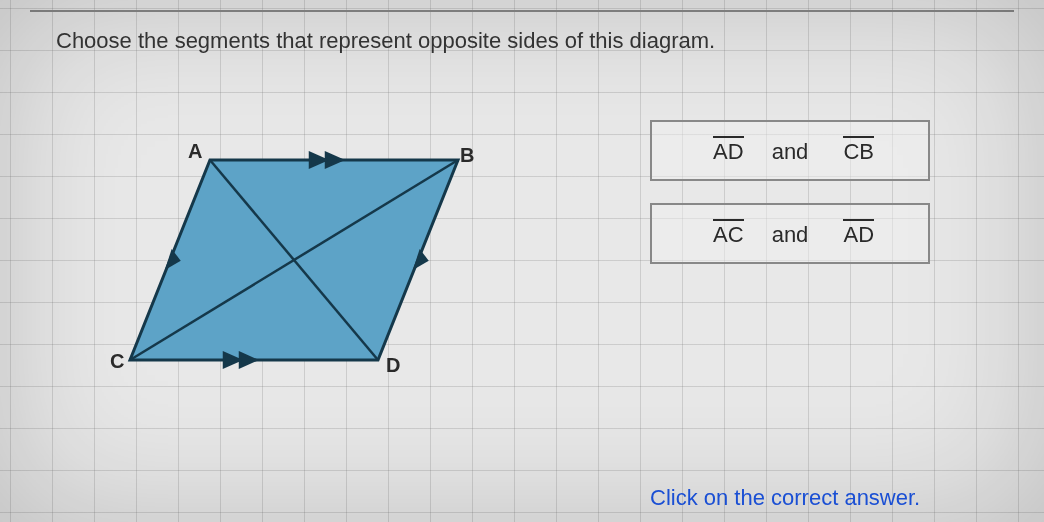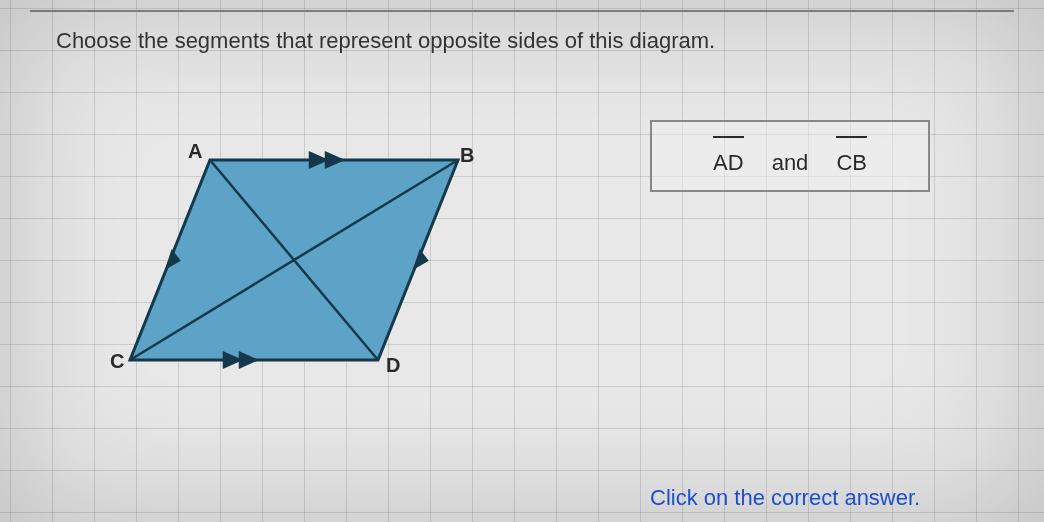--- a/index.html
+++ b/index.html
@@ -70,21 +70,22 @@
       background: rgba(240,240,240,0.5);
       padding: 14px 8px;
       text-align: center;
       font-size: 22px;
       color: #2a2a2a;
       cursor: pointer;
     }
     .segment {
       position: relative;
       display: inline-block;
-      padding-top: 14px;
+      padding-top: 3px;
+      margin-left: 7px;
     }
     .segment::before {
       content: "";
       position: absolute;
       top: 0;
       left: 0;
       right: 0;
       height: 2px;
       background: #2a2a2a;
     }
@@ -141,15 +142,20 @@
   <div class="vertex-label label-C">C</div>
   <div class="vertex-label label-D">D</div>
 </div>
 
 <div class="options">
   <div class="option">
     <span class="segment">AD</span>
     <span class="and-text">and</span>
     <span class="segment">CB</span>
   </div>
+  <div class="option">
+    <span class="segment">AC</span>
+    <span class="and-text">and</span>
+    <span class="segment">AD</span>
+  </div>
 </div>
 
 <div class="instruction">Click on the correct answer.</div>
 
 </body></html>

